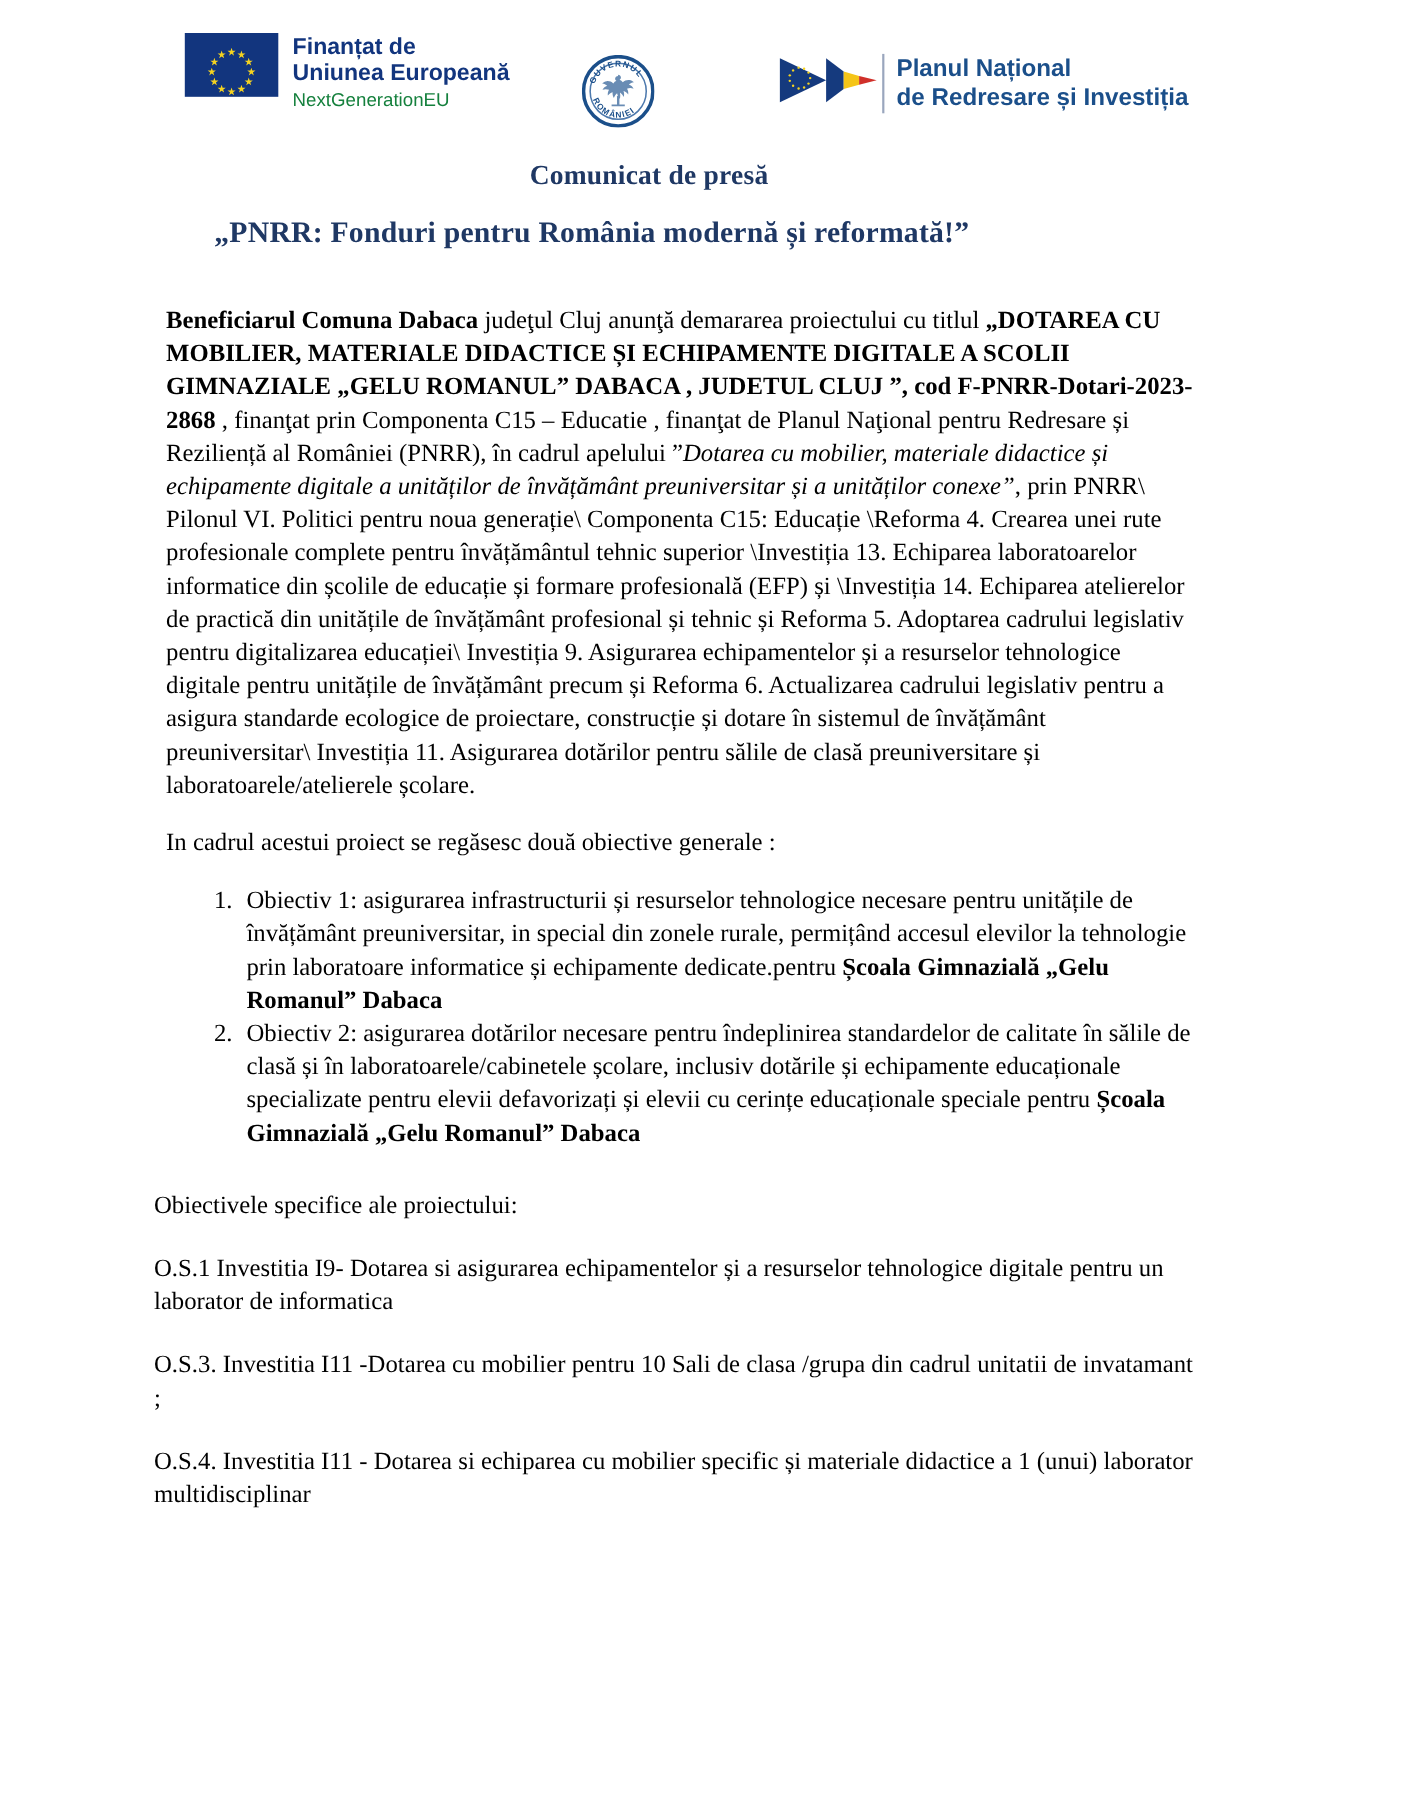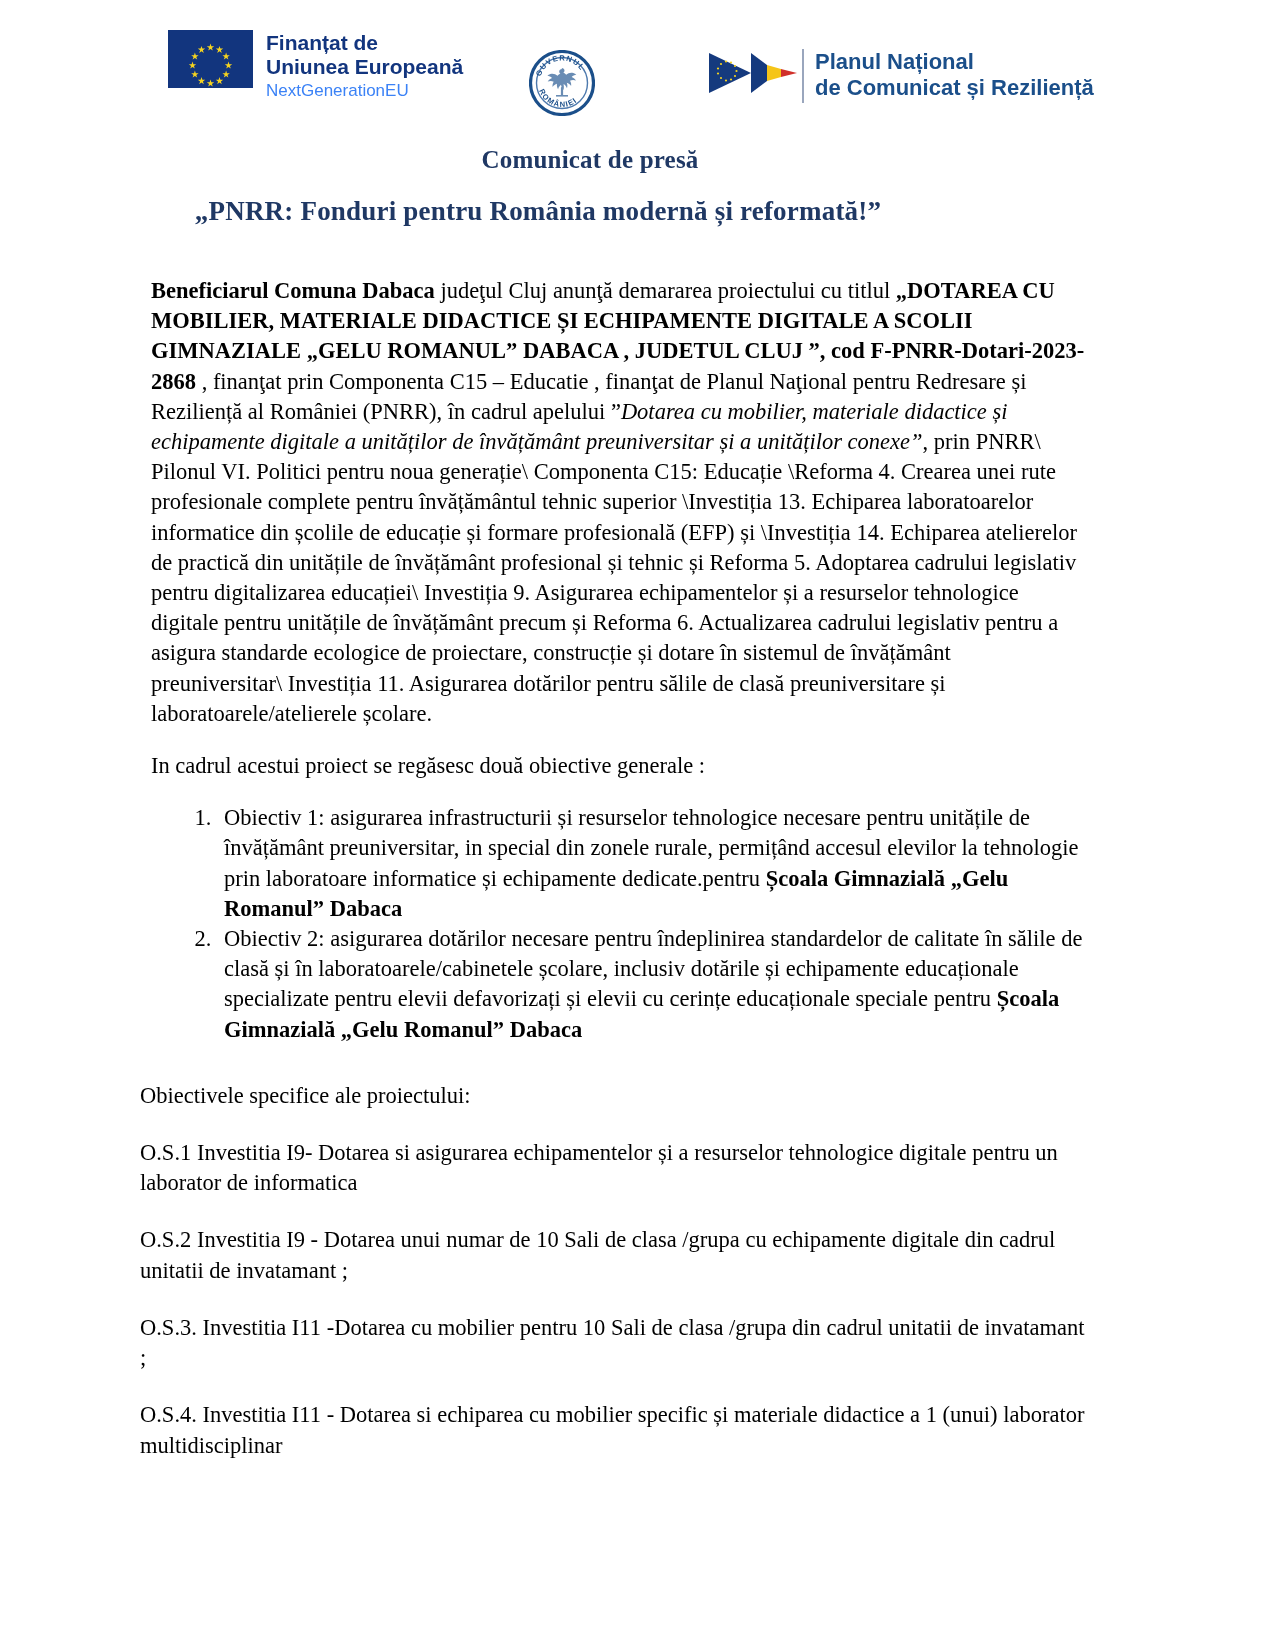--- a/index.html
+++ b/index.html
@@ -55,21 +55,21 @@
     font-size: 21px;
     line-height: 24px;
     color: #12357e;
     white-space: nowrap;
   }
   .eu-line3 {
     font-family: "Liberation Sans", "DejaVu Sans", sans-serif;
     font-weight: normal;
     font-size: 17px;
     line-height: 22px;
-    color: #3b82f6;
+    color: #15803d;
     white-space: nowrap;
     margin-top: 1px;
   }
 
   
   .gov-seal {
     position: absolute;
     left: 529px;
     top: 28px;
     width: 66px;
@@ -238,21 +238,21 @@
           </g>
 
           <polygon points="44,4 44,44 60,32 60,16" fill="#153a7e"></polygon>
           <polygon points="60,16 60,32 74,28 74,20" fill="#f5c518"></polygon>
           <polygon points="74,20 74,28 90,24" fill="#d0302a"></polygon>
         </svg>
       </div>
       <div class="pnrr-divider"></div>
       <div class="pnrr-text">
         <div>Planul Național</div>
-        <div>de Comunicat și Reziliență</div>
+        <div>de Redresare și Investiția</div>
       </div>
     </div>
   </div>
 
   <div class="doc-title">Comunicat de presă</div>
   <div class="doc-subtitle">„PNRR: Fonduri pentru România modernă și reformată!”</div>
 
   <div class="body-area">
 
     <p class="para"><span class="b">Beneficiarul Comuna Dabaca</span><span> judeţul  Cluj anunţă demararea proiectului cu titlul </span><span class="b">„DOTAREA CU MOBILIER, MATERIALE DIDACTICE ȘI ECHIPAMENTE DIGITALE A SCOLII GIMNAZIALE „GELU ROMANUL”  DABACA , JUDETUL CLUJ ”, cod  F-PNRR-Dotari-2023-2868</span><span> , finanţat prin Componenta C15 – Educatie ,  finanţat de Planul Naţional pentru Redresare și Reziliență al României (PNRR), în cadrul apelului  ”</span><span class="i">Dotarea cu  mobilier, materiale didactice și echipamente digitale a unităților de învățământ preuniversitar și a unităților conexe”</span><span>, prin PNRR\ Pilonul VI. Politici pentru noua generație\ Componenta C15: Educație \Reforma 4. Crearea unei rute profesionale complete pentru învățământul tehnic superior \Investiția 13. Echiparea laboratoarelor informatice din școlile de educație și formare profesională (EFP) și \Investiția 14. Echiparea  atelierelor de practică din unitățile de învățământ profesional și tehnic și Reforma 5. Adoptarea cadrului  legislativ pentru digitalizarea educației\ Investiția 9. Asigurarea echipamentelor și a resurselor tehnologice digitale pentru unitățile de învățământ precum și Reforma 6. Actualizarea cadrului legislativ pentru a  asigura standarde ecologice de proiectare, construcție și dotare în sistemul de învățământ preuniversitar\  Investiția 11. Asigurarea dotărilor pentru sălile de clasă preuniversitare și laboratoarele/atelierele școlare.</span></p>
@@ -260,19 +260,18 @@
     <p class="para">In cadrul acestui proiect se regăsesc două obiective generale :</p>
 
     <ol class="objectives">
       <li><span>Obiectiv 1: asigurarea infrastructurii și resurselor tehnologice necesare pentru unitățile de învățământ preuniversitar, in special din zonele rurale, permițând accesul elevilor la tehnologie prin laboratoare informatice și echipamente dedicate.pentru </span><span class="b">Școala Gimnazială „Gelu Romanul” Dabaca</span></li>
       <li><span>Obiectiv 2: asigurarea dotărilor necesare pentru îndeplinirea standardelor de calitate în sălile de clasă și în laboratoarele/cabinetele școlare, inclusiv dotările și echipamente educaționale specializate pentru elevii defavorizați și elevii cu cerințe educaționale speciale pentru </span><span class="b">Școala Gimnazială „Gelu Romanul” Dabaca</span></li>
     </ol>
 
     <p class="os-para">Obiectivele specifice ale proiectului:</p>
 
     <p class="os-para">O.S.1 Investitia I9- Dotarea si asigurarea echipamentelor și a resurselor tehnologice digitale pentru un laborator de informatica</p>
-    <p class="os-para"> O.S.2 Investitia I9 - Dotarea unui numar de 10 Sali de clasa /grupa  cu echipamente digitale din cadrul unitatii de invatamant ;</p>
     <p class="os-para">O.S.3. Investitia I11 -Dotarea cu mobilier pentru 10 Sali de clasa /grupa  din cadrul unitatii de invatamant ;</p>
     <p class="os-para">O.S.4. Investitia I11 - Dotarea si echiparea cu mobilier specific și materiale didactice a 1 (unui) laborator multidisciplinar</p>
 
   </div>
 
 </div>
 
 </body></html>

